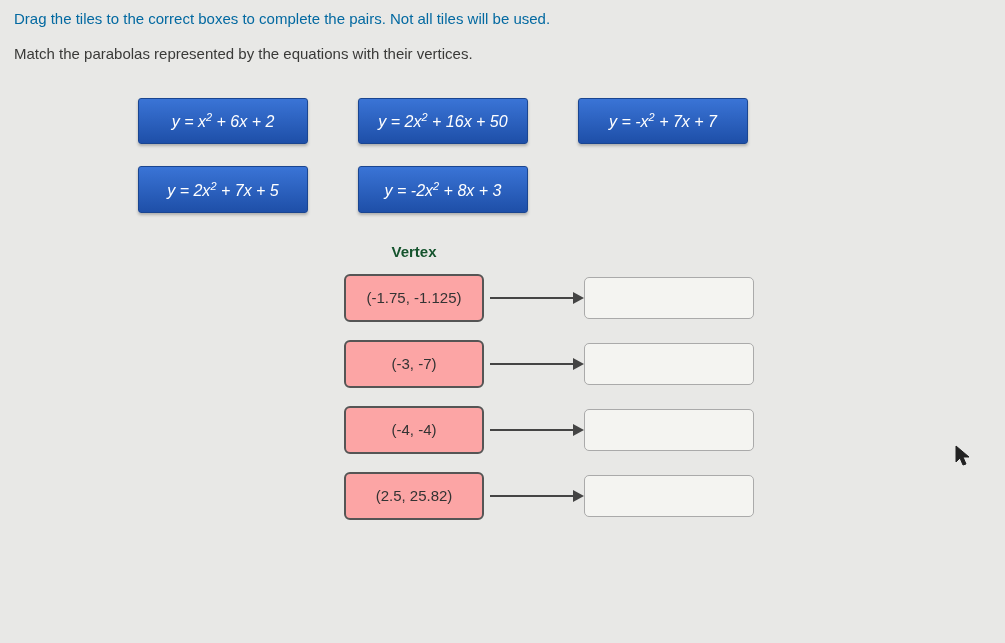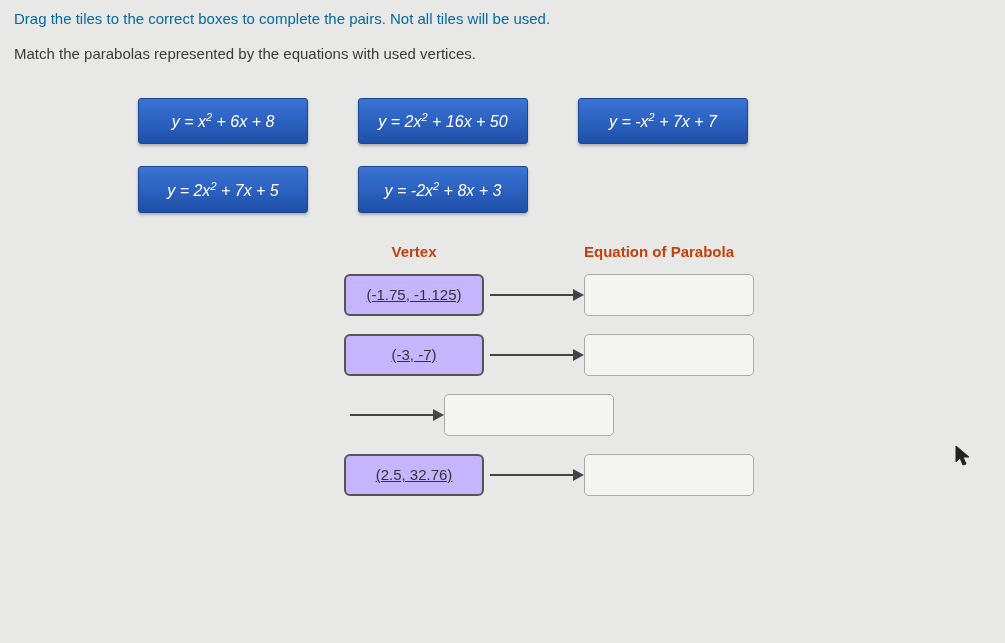--- a/index.html
+++ b/index.html
@@ -25,37 +25,36 @@
     text-align: center;
     padding: 12px 0;
     width: 170px;
     border-radius: 3px;
     border: 1px solid #1a4590;
     box-shadow: 0 2px 3px rgba(0,0,0,0.25);
     cursor: grab;
   }
   .tile .sup { font-size: 11px; vertical-align: super; font-style: italic; }
   .match-area { margin-top: 30px; padding-left: 330px; }
-  .headers { display: flex; margin-bottom: 14px; font-weight: bold; font-size: 15px; color: #c2410c; }
+  .headers { display: flex; margin-bottom: 14px; font-weight: bold; font-size: 15px; color: #14532d; }
   .h-vertex { width: 140px; text-align: center; }
   .h-gap { width: 100px; }
   .h-equation { width: 200px; }
   .match-row { display: flex; align-items: center; margin-bottom: 18px; }
   .vertex-box {
     width: 140px;
-    height: 42px;
+    height: 48px;
     border: 2px solid #555;
     border-radius: 6px;
-    background: #c4b5fd;
+    background: #fca5a5;
     display: flex;
     align-items: center;
     justify-content: center;
     font-size: 15px;
     color: #333;
-    text-decoration: underline;
   }
   .arrow-wrap { width: 100px; display: flex; align-items: center; justify-content: center; }
   .arrow-line { flex: 1; height: 2px; background: #444; margin-left: 6px; }
   .arrow-head {
     width: 0; height: 0;
     border-top: 6px solid transparent;
     border-bottom: 6px solid transparent;
     border-left: 11px solid #444;
   }
   .drop-box {
@@ -70,39 +69,38 @@
     right: 50px;
     top: 445px;
     width: 0; height: 0;
   }
   .cursor svg { width: 18px; height: 22px; }
 </style>
 </head>
 <body>
 
 <div class="instruction-1">Drag the tiles to the correct boxes to complete the pairs. Not all tiles will be used.</div>
-<div class="instruction-2">Match the parabolas represented by the equations with used vertices.</div>
+<div class="instruction-2">Match the parabolas represented by the equations with their vertices.</div>
 
 <div class="tiles-area">
   <div class="tile-row">
-    <div class="tile"><span><span>y = x</span><span class="sup">2</span><span> + 6x + 8</span></span></div>
+    <div class="tile"><span><span>y = x</span><span class="sup">2</span><span> + 6x + 2</span></span></div>
     <div class="tile"><span><span>y = 2x</span><span class="sup">2</span><span> + 16x + 50</span></span></div>
     <div class="tile"><span><span>y = -x</span><span class="sup">2</span><span> + 7x + 7</span></span></div>
   </div>
   <div class="tile-row">
     <div class="tile"><span><span>y = 2x</span><span class="sup">2</span><span> + 7x + 5</span></span></div>
     <div class="tile"><span><span>y = -2x</span><span class="sup">2</span><span> + 8x + 3</span></span></div>
   </div>
 </div>
 
 <div class="match-area">
   <div class="headers">
     <div class="h-vertex">Vertex</div>
     <div class="h-gap"></div>
-    <div class="h-equation">Equation of Parabola</div>
   </div>
 
   <div class="match-row">
     <div class="vertex-box">(-1.75, -1.125)</div>
     <div class="arrow-wrap">
         <div class="arrow-line"></div>
         <div class="arrow-head"></div>
       </div>
     <div class="drop-box"></div>
   </div>
@@ -110,29 +108,30 @@
   <div class="match-row">
     <div class="vertex-box">(-3, -7)</div>
     <div class="arrow-wrap">
         <div class="arrow-line"></div>
         <div class="arrow-head"></div>
       </div>
     <div class="drop-box"></div>
   </div>
 
   <div class="match-row">
+    <div class="vertex-box">(-4, -4)</div>
     <div class="arrow-wrap">
         <div class="arrow-line"></div>
         <div class="arrow-head"></div>
       </div>
     <div class="drop-box"></div>
   </div>
 
   <div class="match-row">
-    <div class="vertex-box">(2.5, 32.76)</div>
+    <div class="vertex-box">(2.5, 25.82)</div>
     <div class="arrow-wrap">
         <div class="arrow-line"></div>
         <div class="arrow-head"></div>
       </div>
     <div class="drop-box"></div>
   </div>
 </div>
 
 <div class="cursor">
   <svg viewBox="0 0 18 22">

